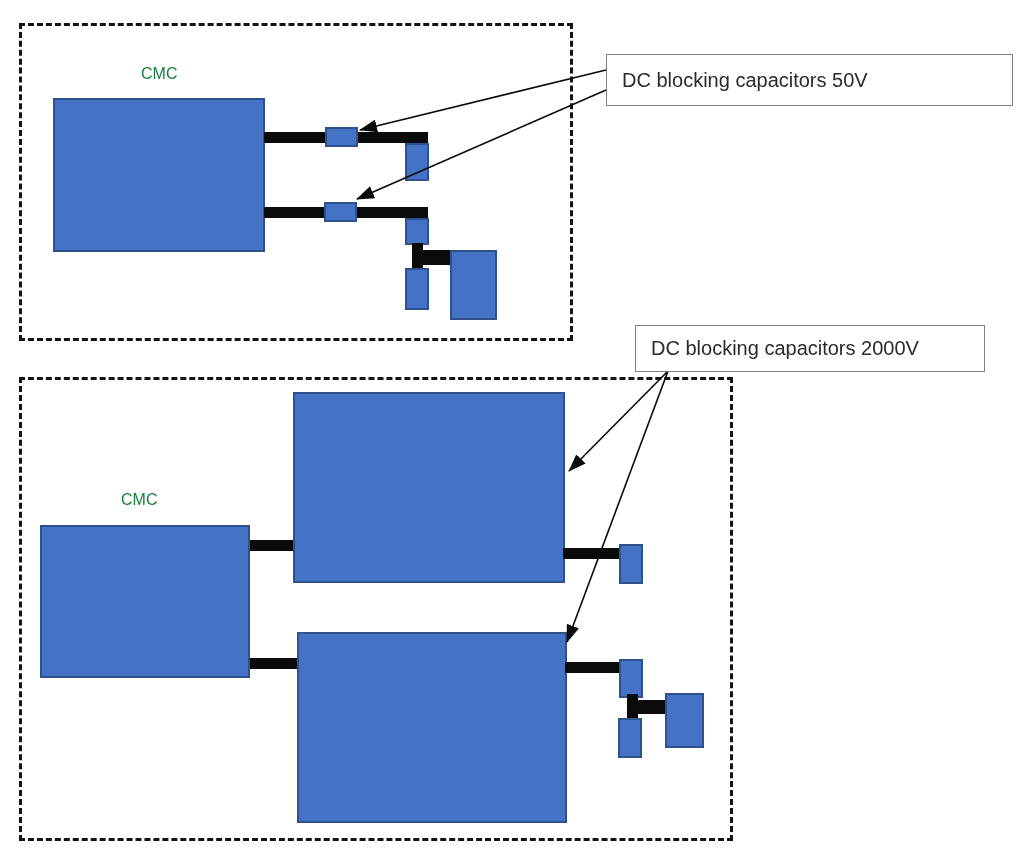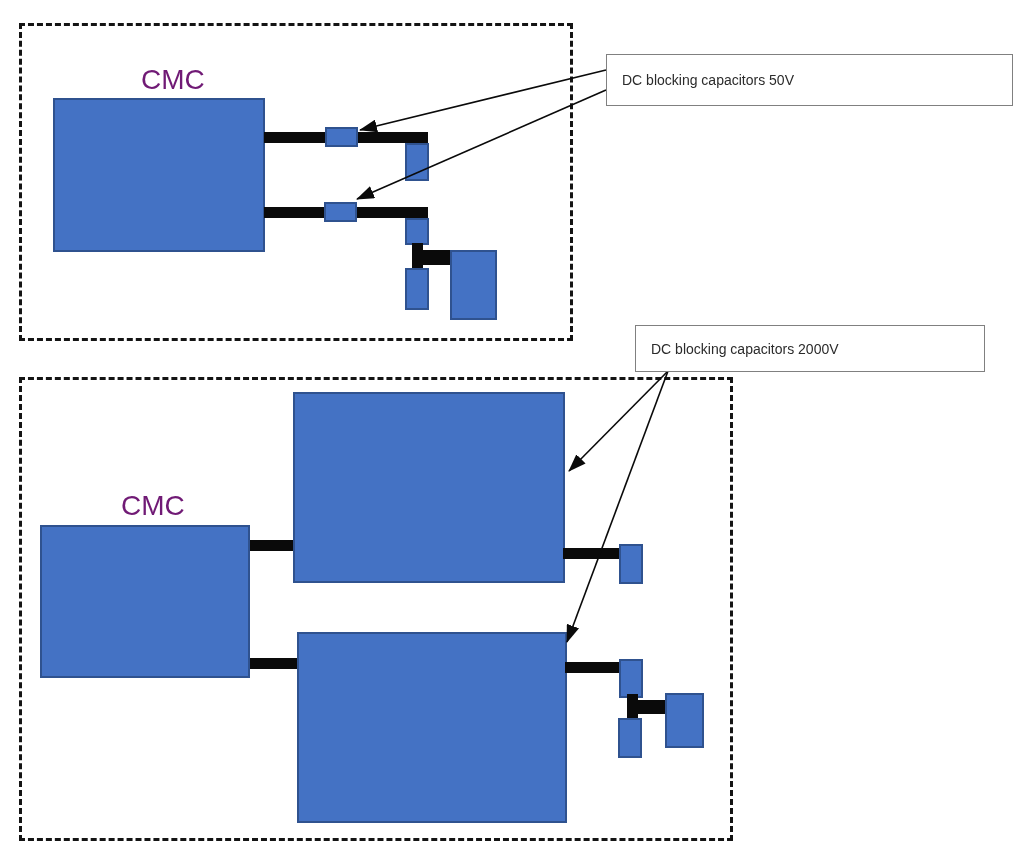--- a/index.html
+++ b/index.html
@@ -25,35 +25,35 @@
     box-sizing:border-box;
   }
   
   .trace{
     position:absolute;
     background:var(--trace-black,#000);
   }
   
   .cmc-label{
     position:absolute;
-    color:#701a75;
-    font-size:28px;
+    color:#15803d;
+    font-size:16px;
     line-height:1;
     white-space:nowrap;
   }
   
   .callout{
     position:absolute;
     background:#ffffff;
     border:1.5px solid var(--callout-border,#7F7F7F);
     box-sizing:border-box;
     display:flex;
     align-items:center;
     padding-left:15px;
-    font-size:14px;
+    font-size:20px;
     color:var(--callout-text,#262626);
     white-space:nowrap;
     z-index:30;
   }
   .overlay{
     position:absolute;
     left:0;top:0;
     width:1024px;height:861px;
     pointer-events:none;
     z-index:20;

